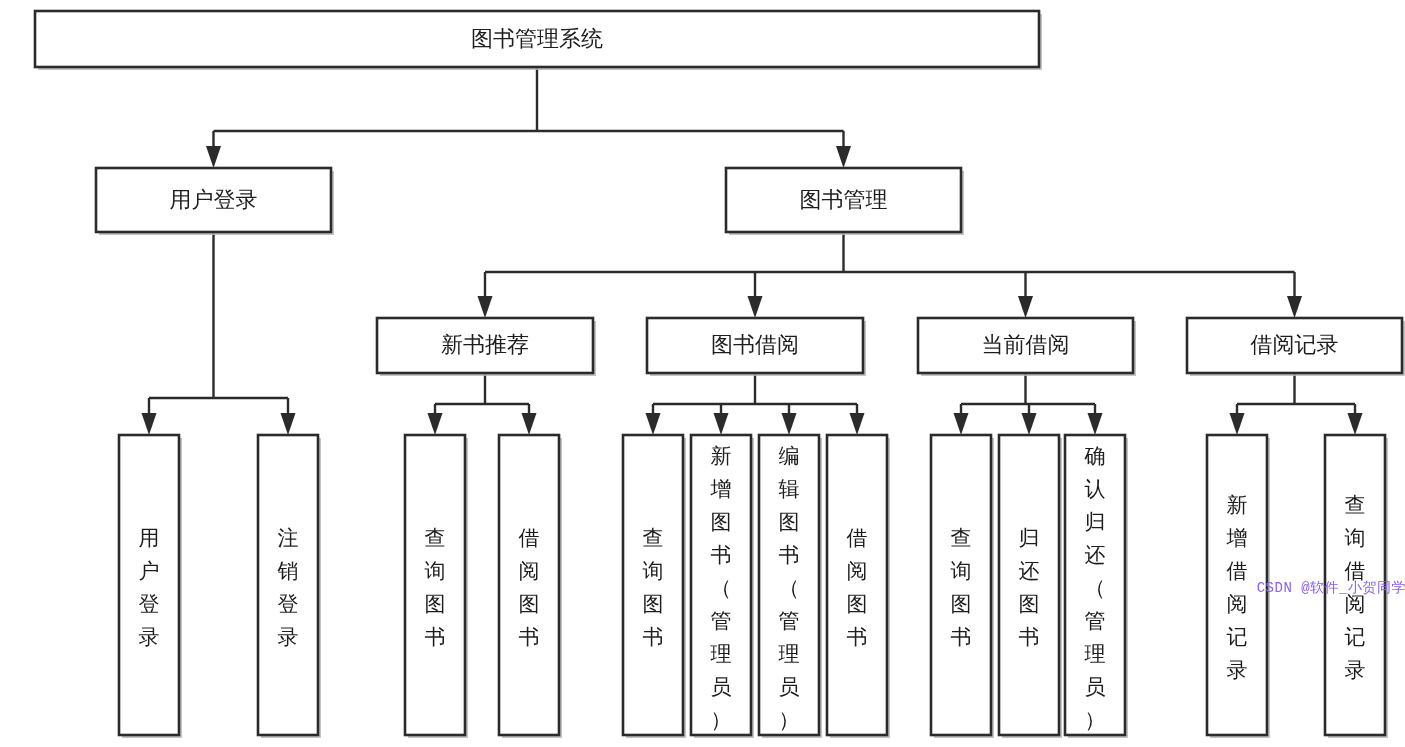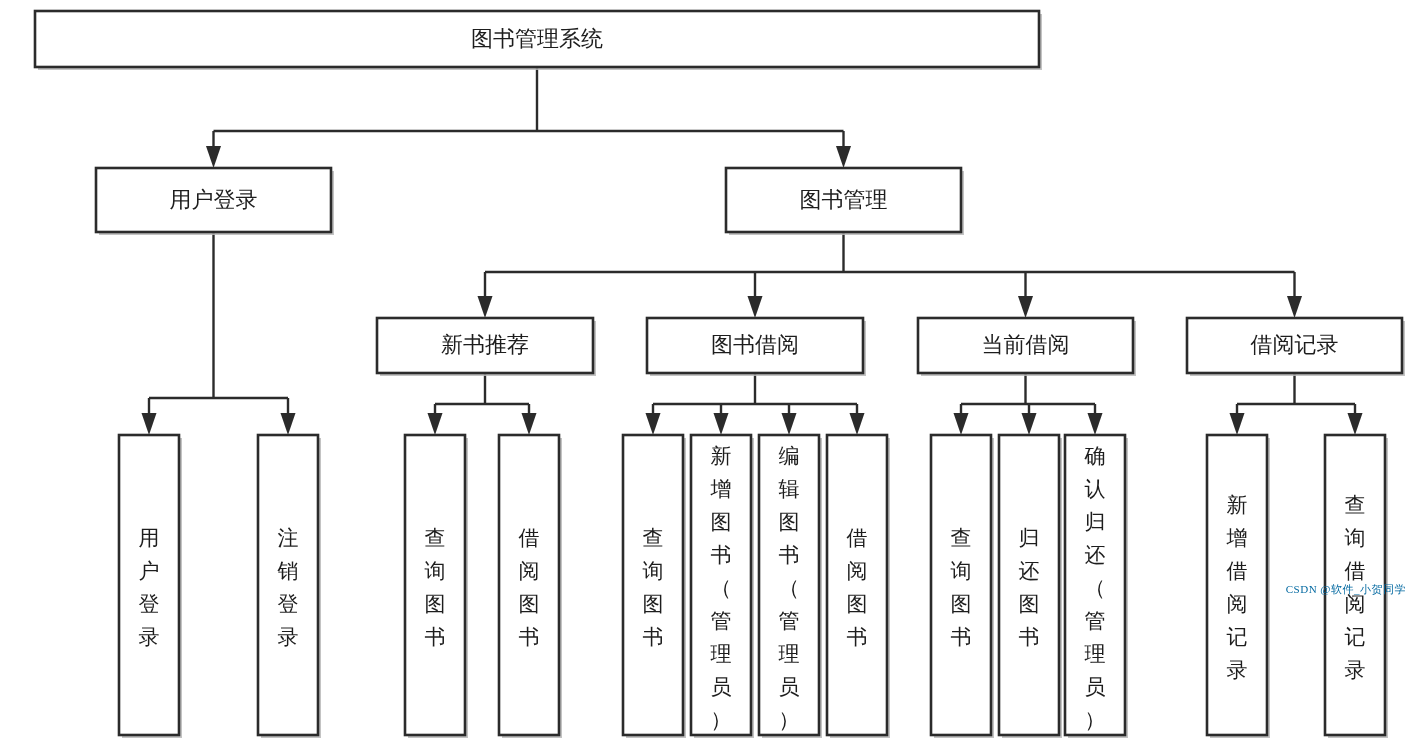--- a/index.html
+++ b/index.html
@@ -56,23 +56,23 @@
   .node-label-v {
     font-family: "Liberation Sans", "DejaVu Sans", sans-serif;
     font-size: 21px;
     fill: #1d1d1d;
     text-anchor: middle;
   }
   .watermark {
     position: absolute;
     right: 14px;
     bottom: 6px;
-    font-family: Liberation Serif, serif;
-    font-size: 11px;
-    color: #0369a1;
+    font-family: Liberation Mono, monospace;
+    font-size: 14px;
+    color: #8b5cf6;
     letter-spacing: 0.5px;
     white-space: nowrap;
     user-select: none;
   }
 </style>
 </head>
 <body>
 
 <div id="diagram-root">
   <svg class="flow" viewBox="0 0 1405 747">

